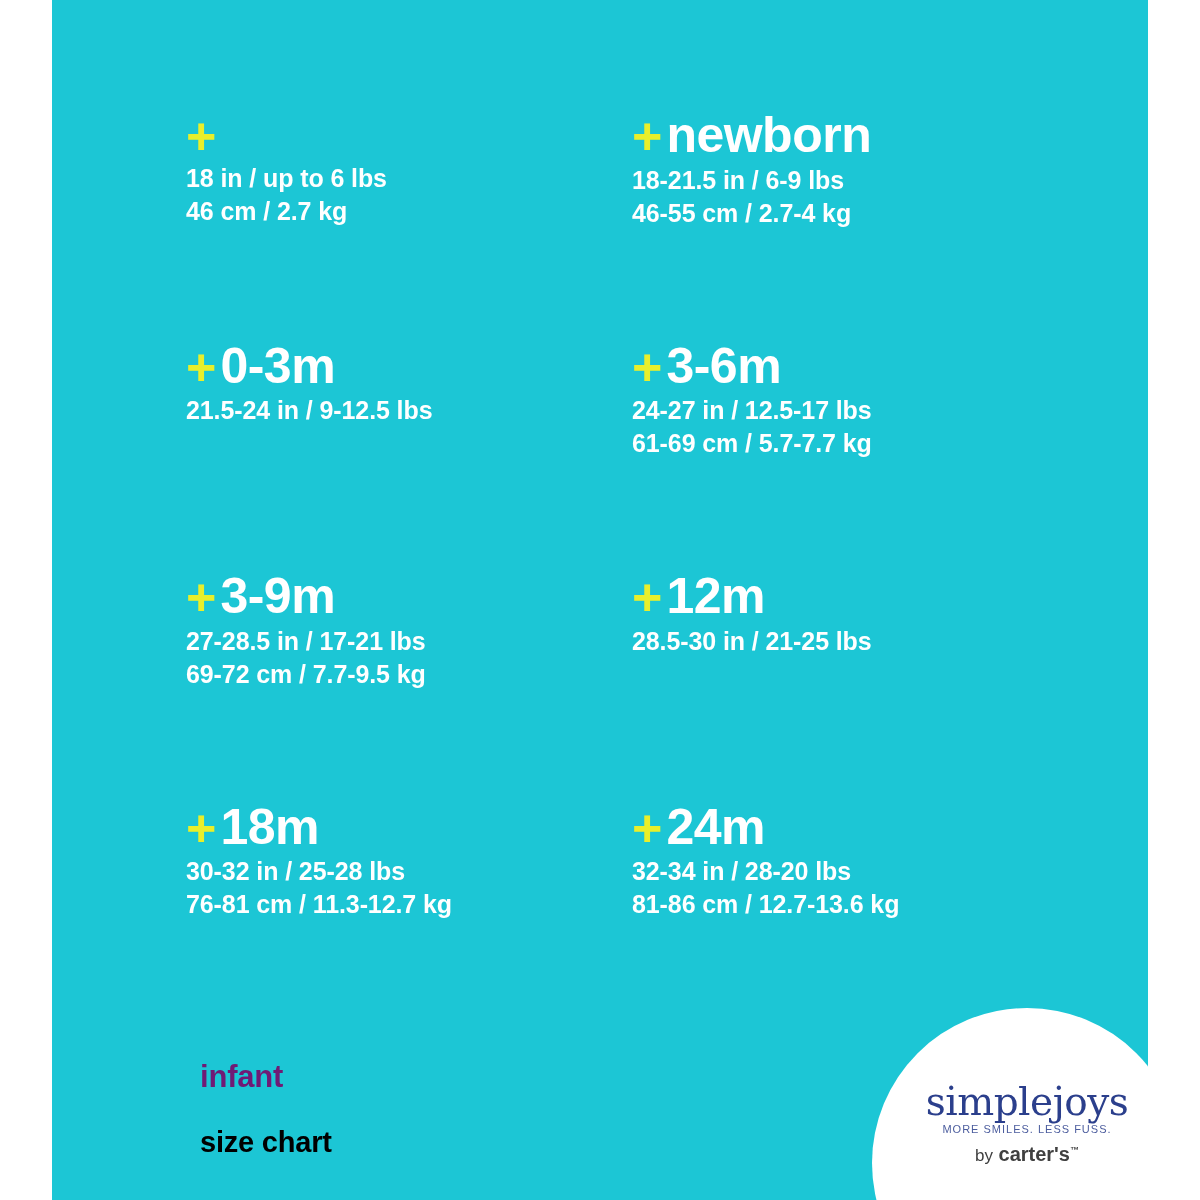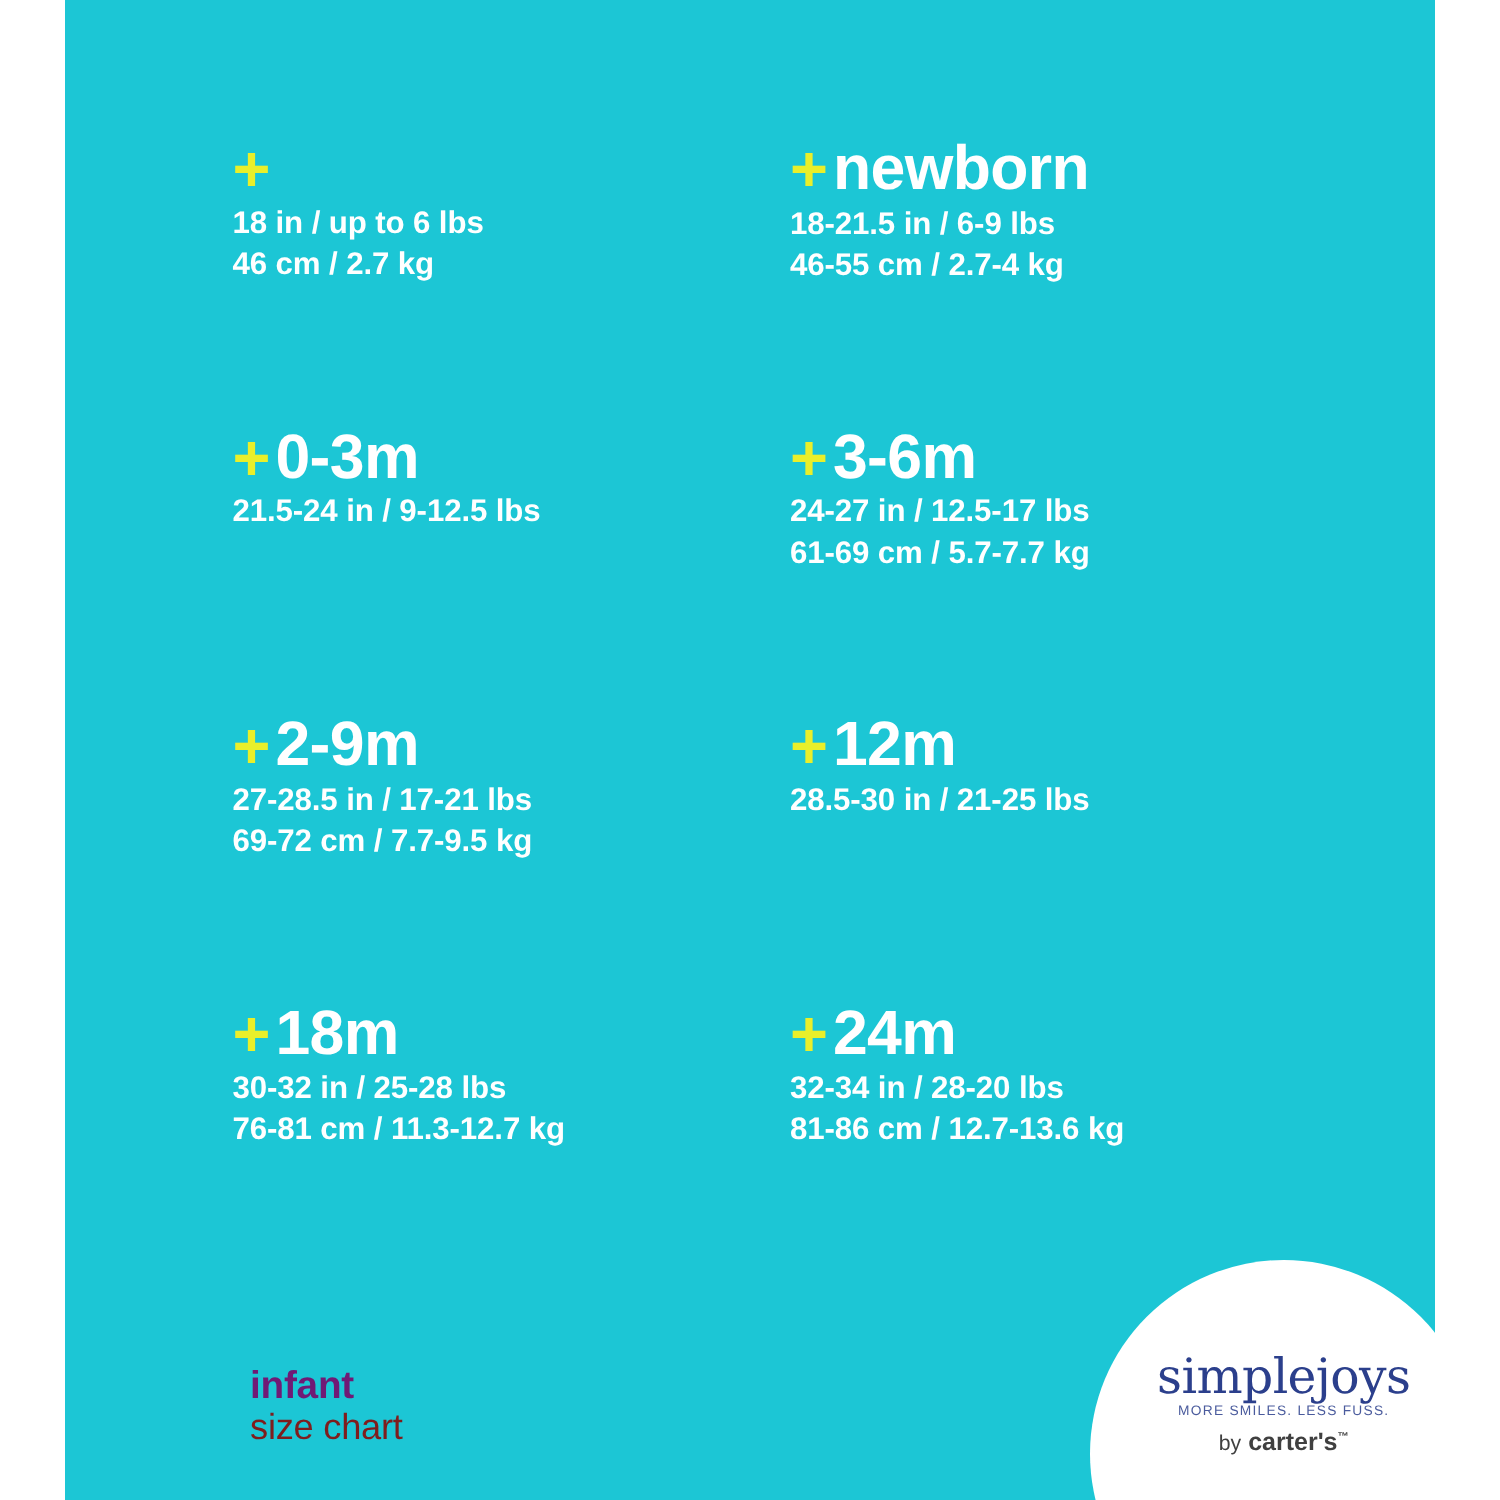--- a/index.html
+++ b/index.html
@@ -83,25 +83,26 @@
     bottom: 42px;
   }
   .footer-main {
     color: #701a75;
     font-size: 31px;
     font-weight: bold;
     line-height: 1.12;
     letter-spacing: -0.2px;
   }
   .footer-sub {
-    color: #7f1d1d;
+    color: #000000;
     font-size: 29px;
-    font-weight: normal;
+    font-weight: bold;
     line-height: 1.12;
     letter-spacing: -0.2px;
+    margin-top: 31px;
   }
   .logo-circle {
     position: absolute;
     right: -34px;
     bottom: -118px;
     width: 310px;
     height: 310px;
     background: #ffffff;
     border-radius: 50%;
   }
@@ -184,21 +185,21 @@
           <span class="plus">+</span>
           <span class="size-name">3-6m</span>
         </div>
         <div class="size-line">24-27 in / 12.5-17 lbs</div>
         <div class="size-line">61-69 cm / 5.7-7.7 kg</div>
       </div>
 
       <div class="cell">
         <div class="size-head">
           <span class="plus">+</span>
-          <span class="size-name">2-9m</span>
+          <span class="size-name">3-9m</span>
         </div>
         <div class="size-line">27-28.5 in / 17-21 lbs</div>
         <div class="size-line">69-72 cm / 7.7-9.5 kg</div>
       </div>
 
       <div class="cell right">
         <div class="size-head">
           <span class="plus">+</span>
           <span class="size-name">12m</span>
         </div>

